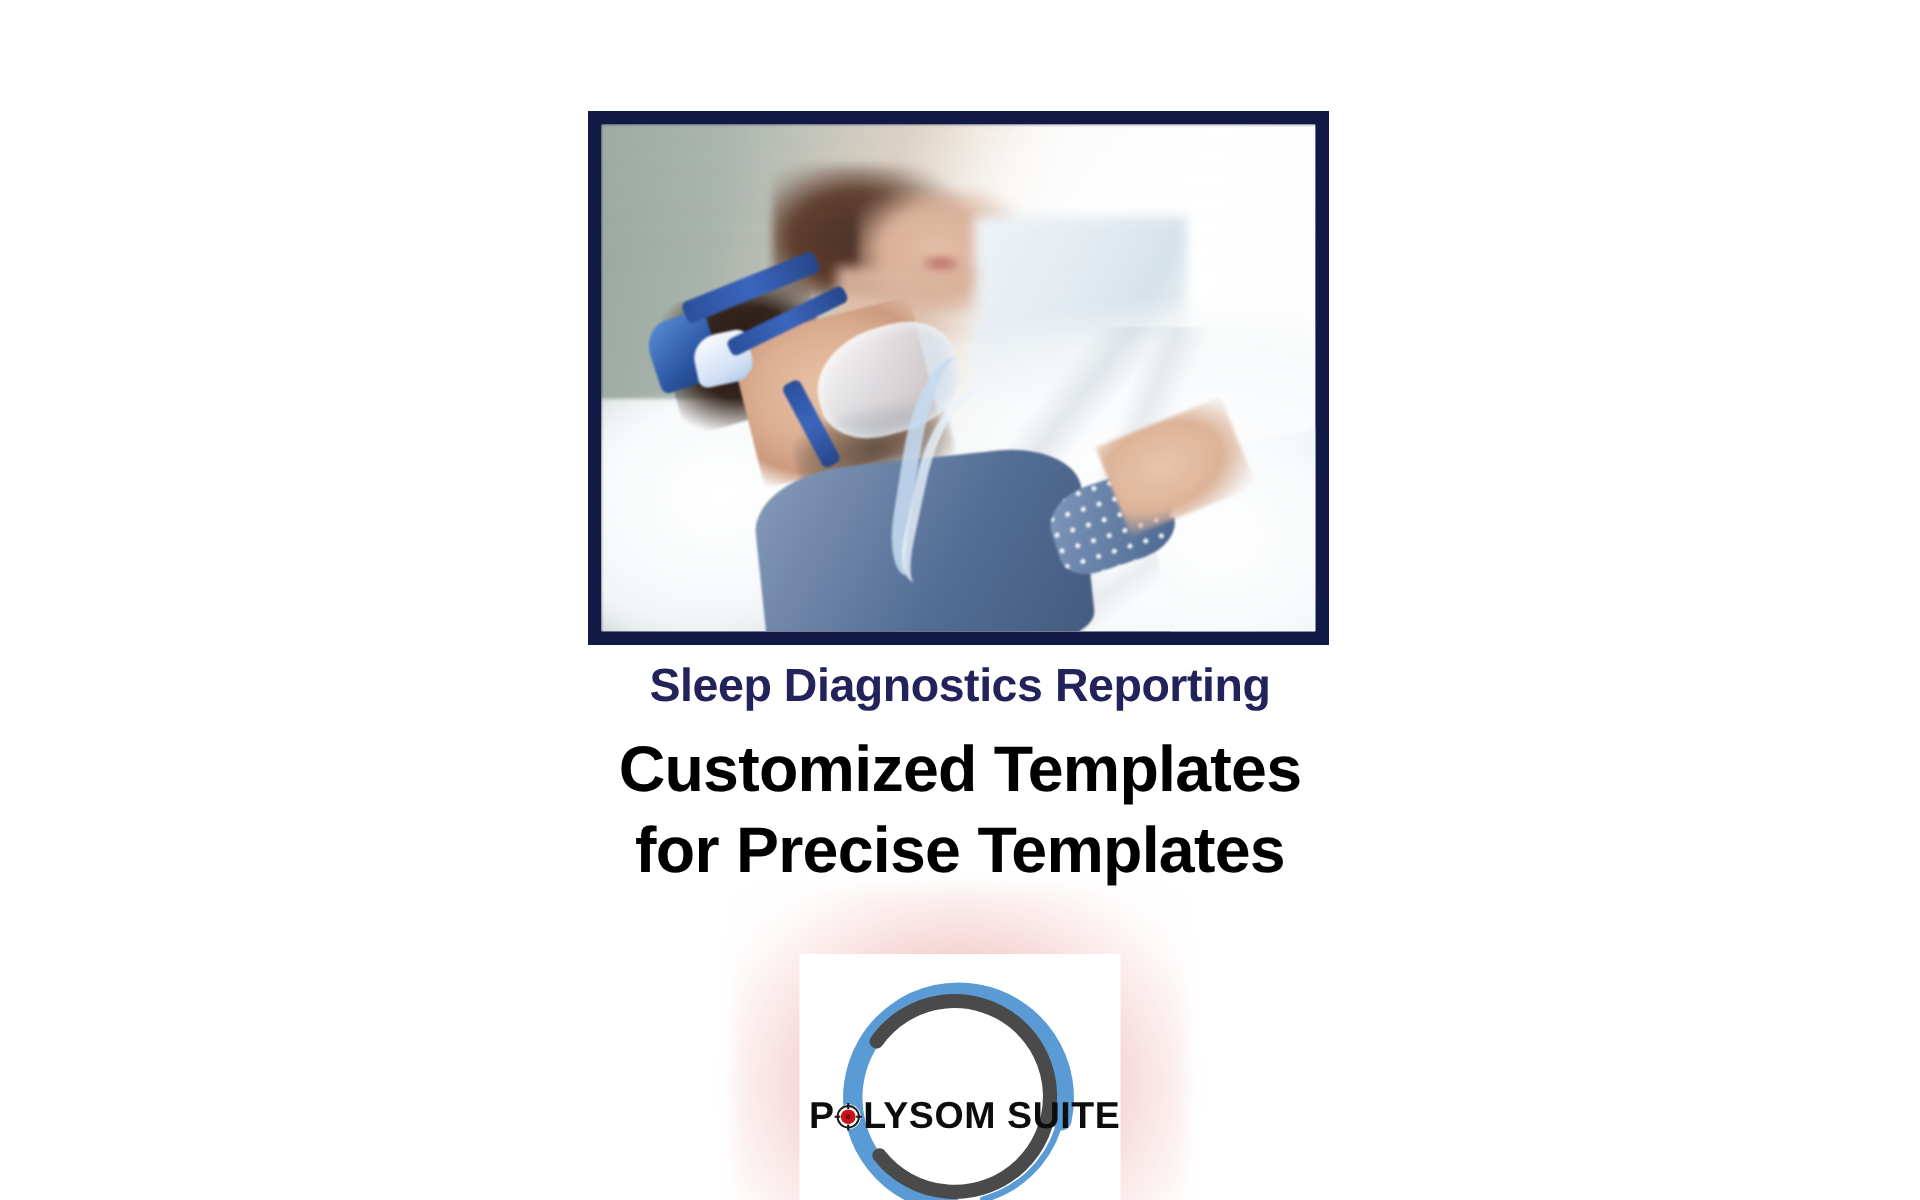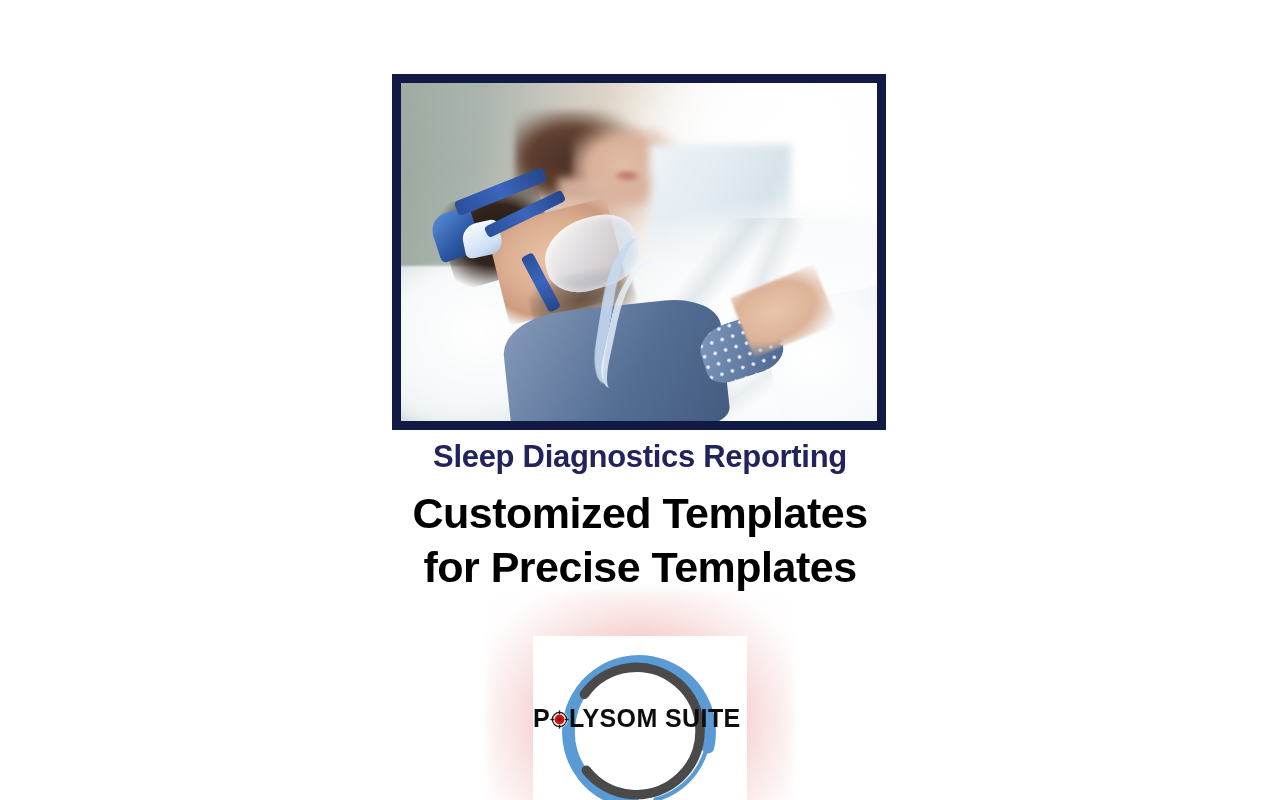--- a/index.html
+++ b/index.html
@@ -306,22 +306,22 @@
     left: 50%;
     top: 8px;
     transform: translateX(-50%);
     width: 172px;
     height: 172px;
   }
 
   .logo-text {
     position: absolute;
     left: 0; right: 0;
-    top: 68px;
-    text-align: left;
+    top: 94px;
+    text-align: right;
     font-family: "Liberation Sans", sans-serif;
     font-weight: bold;
     font-size: 25px;
     letter-spacing: 0.4px;
     color: #0d0d0d;
     white-space: nowrap;
     z-index: 5;
   }
   .logo-text .tgt {
     display: inline-block;

